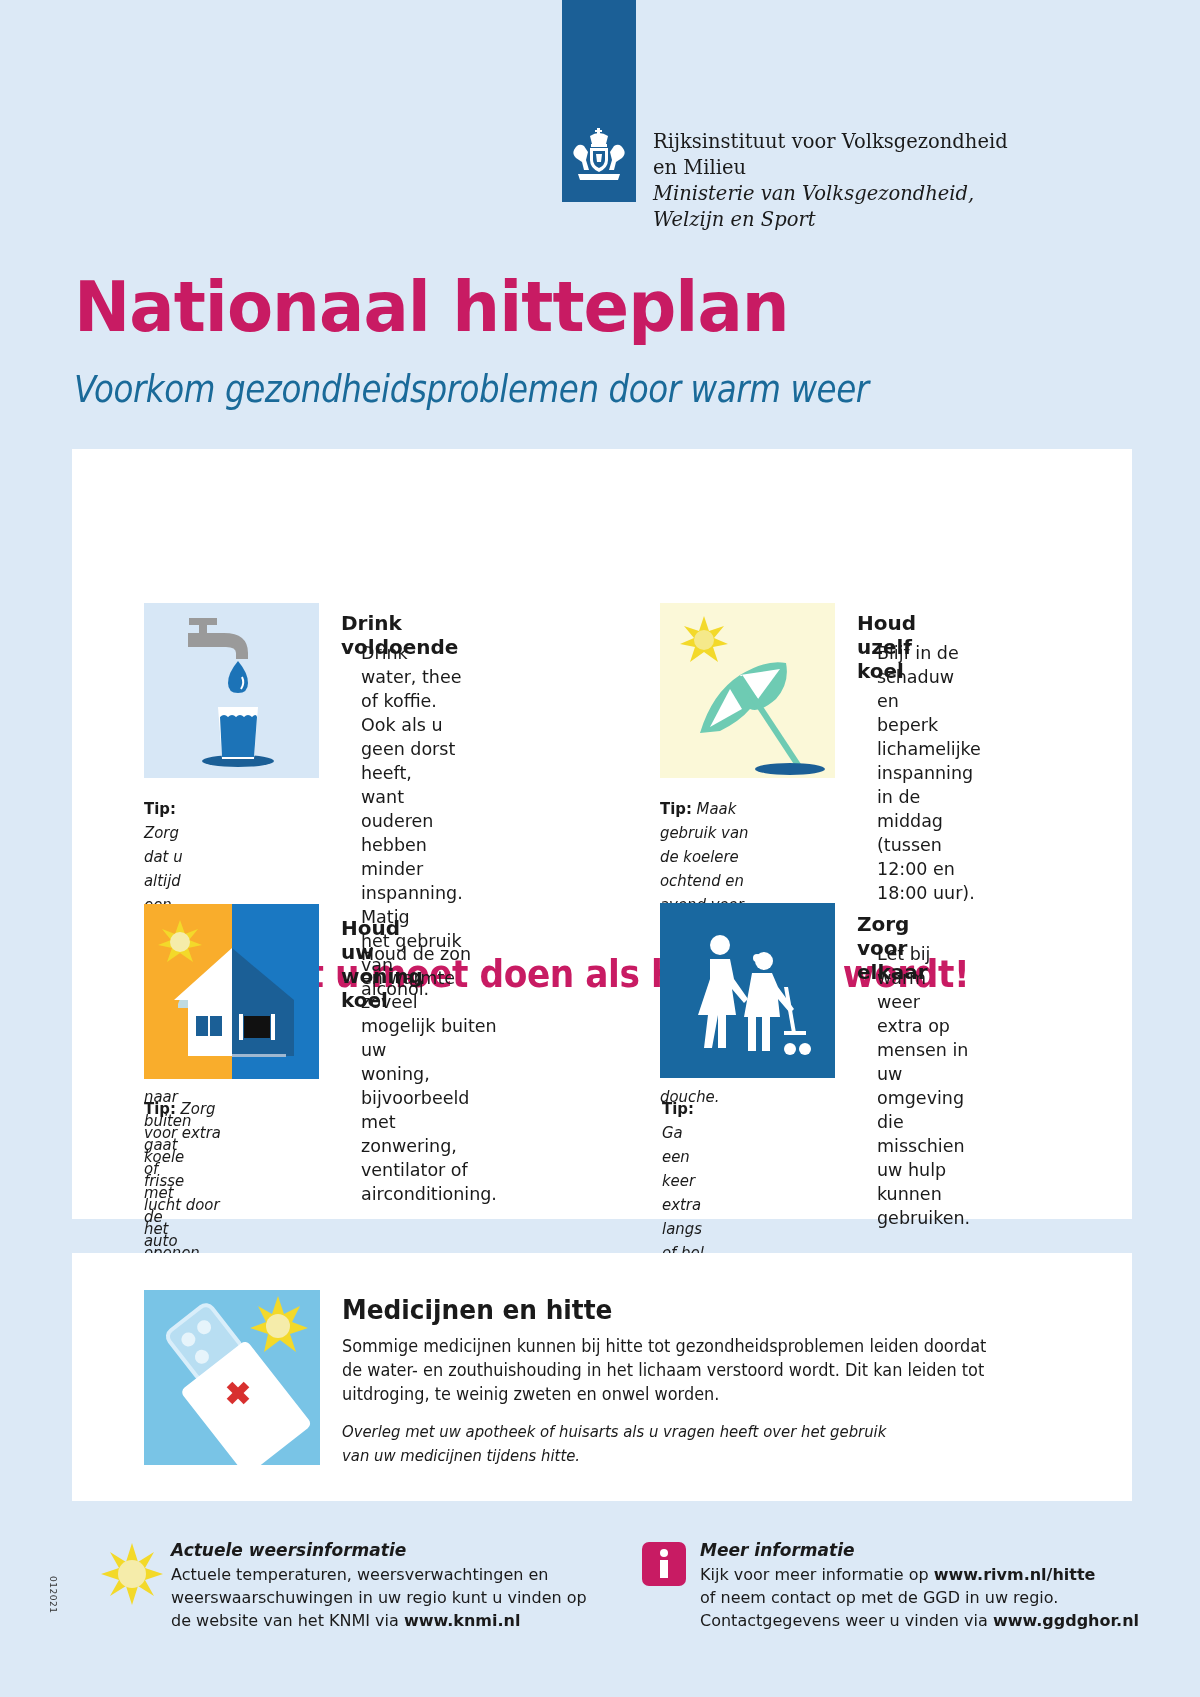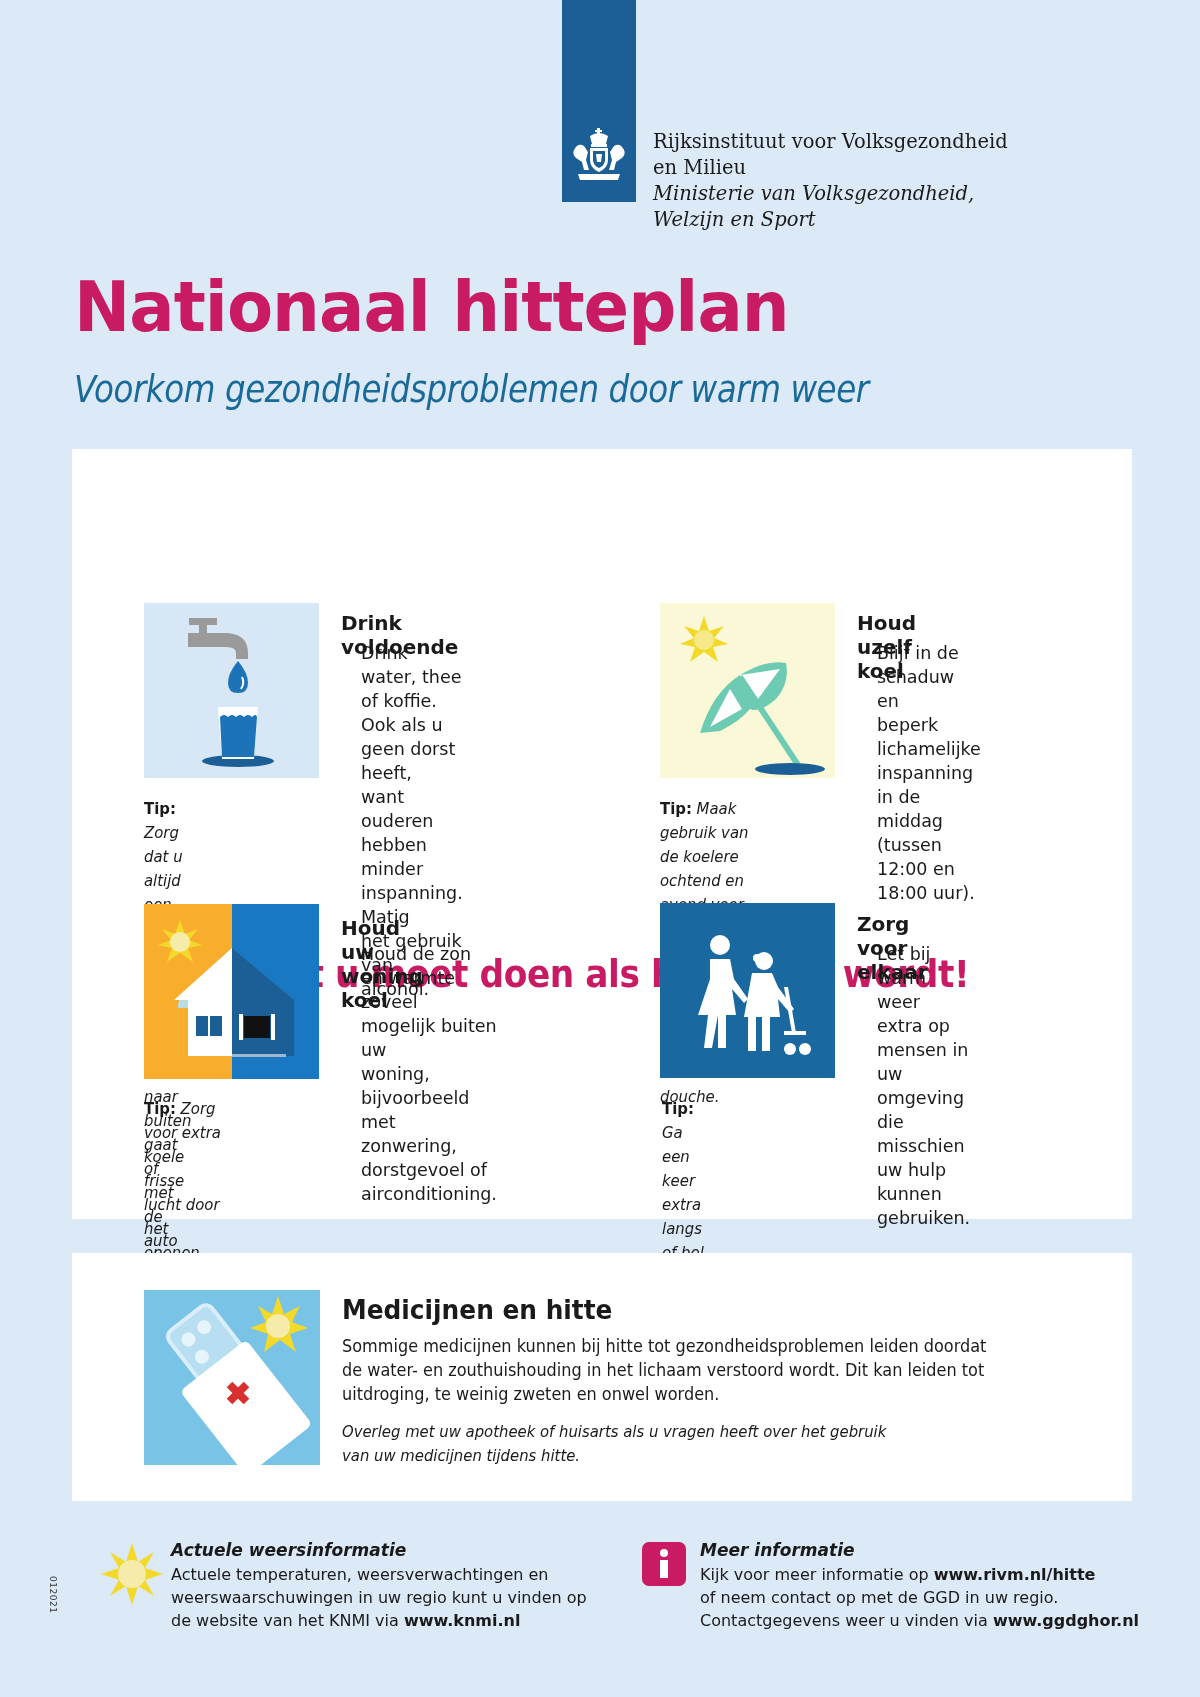--- a/index.html
+++ b/index.html
@@ -190,21 +190,21 @@
     <rect x="64" y="112" width="2" height="20" fill="#ffffff"></rect>
     <rect x="95" y="110" width="4" height="26" fill="#ffffff"></rect>
     <rect x="100" y="112" width="26" height="22" fill="#111111"></rect>
     <rect x="127" y="110" width="4" height="26" fill="#ffffff"></rect>
   </svg>
   <div class="tip-title" style="left:341px;top:916px;">Houd uw woning koel</div>
   <div class="tip-body" style="left:341px;top:942px;">
     <div>Houd de zon en warmte</div>
     <div>zoveel mogelijk buiten uw</div>
     <div>woning, bijvoorbeeld met</div>
-    <div>zonwering, dorstgevoel of</div>
+    <div>zonwering, ventilator of</div>
     <div>airconditioning.</div>
   </div>
   <div class="tip-note" style="left:144px;top:1097px;">
     <div><b>Tip:</b> <span>Zorg voor extra koele frisse lucht door het openen</span></div>
     <div>vanramen en/of deuren op tijdstippen dat het buiten is</div>
     <div>afgekoeld.</div>
   </div>
 </div>
 
 <div class="tip-block" style="left:0;top:0;">

